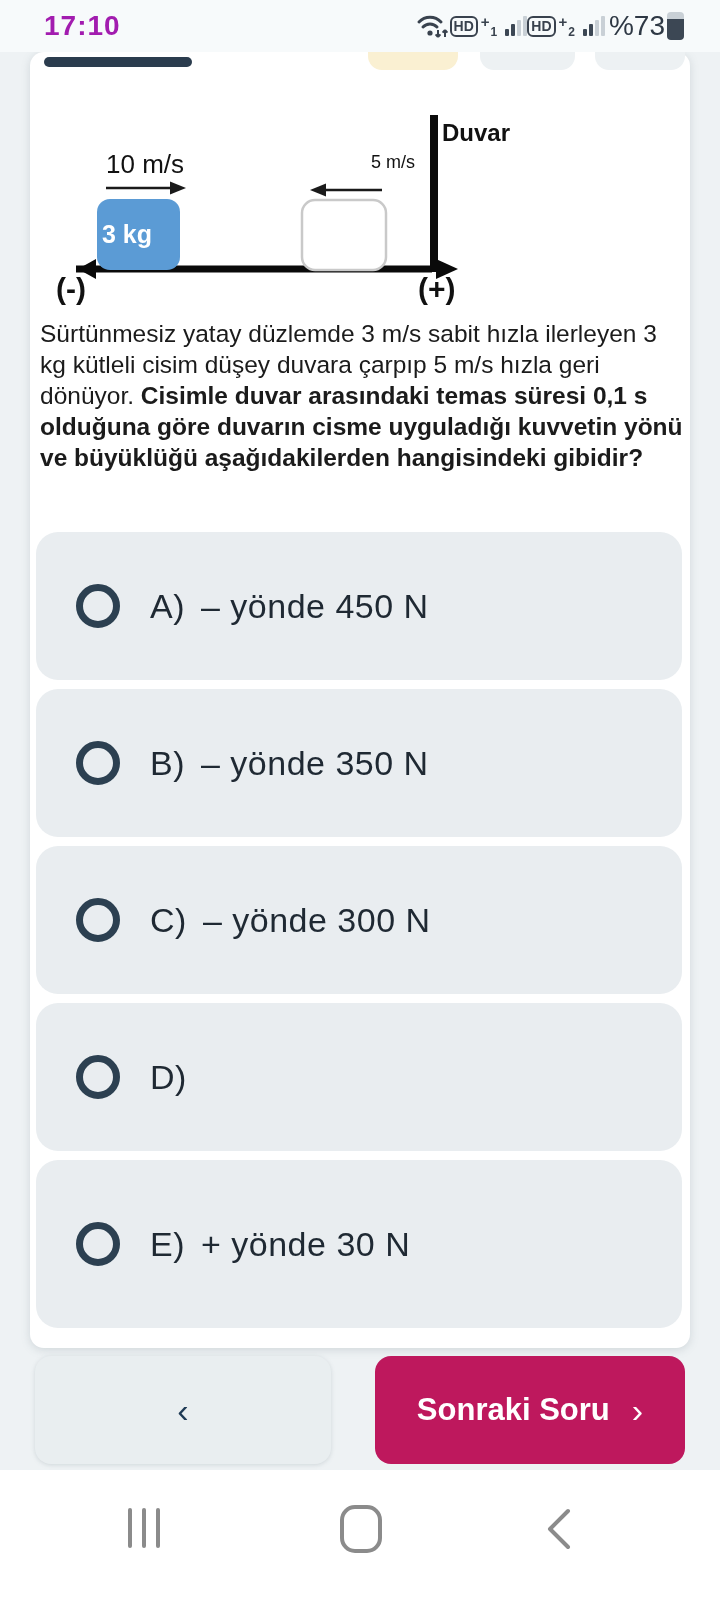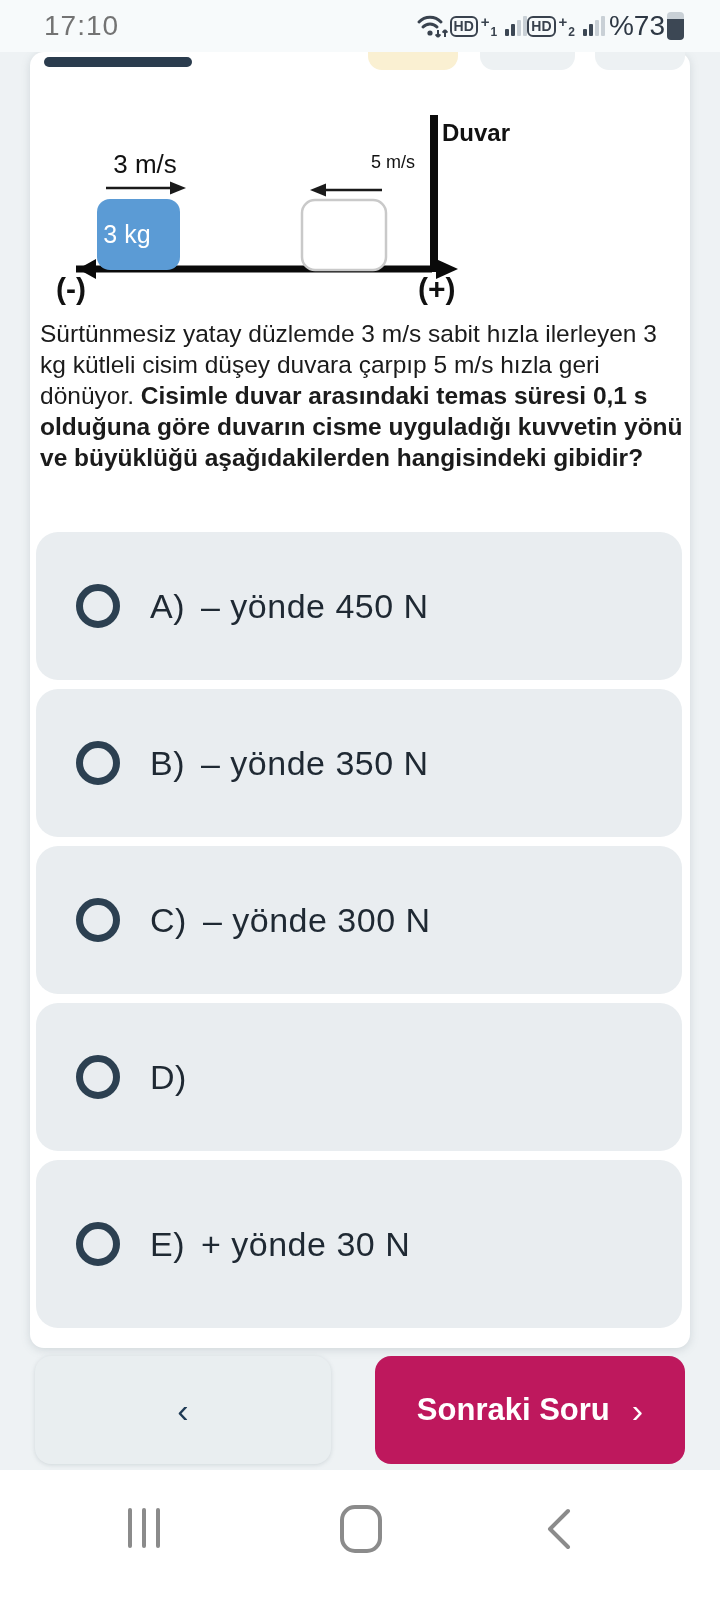--- a/index.html
+++ b/index.html
@@ -11,21 +11,21 @@
     overflow:hidden;
   }
 
   
   .status-bar{
     position:absolute; left:0; top:0; width:720px; height:52px;
     background:#f7fafb;
     display:flex; align-items:center; justify-content:space-between;
     padding:0 36px 0 44px; z-index:30;
   }
-  .status-time{ font-size:28px; color:#737373; font-weight:400; letter-spacing:1px;}
+  .status-time{ font-size:28px; color:#a21caf; font-weight:700; letter-spacing:1px;}
   .status-icons{ display:flex; align-items:center; color:#39424e;}
   .hd-group{ display:flex; align-items:center; gap:3px;}
   .hd-box{ border:2.5px solid #39424e; border-radius:6px; font-size:14px; font-weight:700; padding:0 2px; line-height:17px; color:#39424e;}
   .hd-plus{ font-size:15px; font-weight:700; position:relative; top:-5px;}
   .hd-sub{ font-size:12px; font-weight:700; position:relative; top:6px; left:-2px;}
   .bars{ display:flex; align-items:flex-end; gap:2px; height:20px; margin-left:3px;}
   .bars i{ display:block; width:4px; border-radius:1px;}
   .battery-pct{ font-size:28px; color:#2e3844; margin-left:4px;}
   .battery{ width:17px; height:28px; border-radius:4px; background:#c9d0d6; position:relative; overflow:hidden; margin-left:2px;}
   .battery::after{ content:""; position:absolute; left:0; bottom:0; width:100%; height:76%; background:#3c4754; border-radius:0 0 3px 3px;}
@@ -42,21 +42,21 @@
     z-index:10;
   }
 
   
   .diagram{ position:absolute; left:0; top:45px; width:660px; height:270px;padding-left:20px;}
   .diagram svg{ position:absolute; left:0; top:0;}
   .dg-label{ position:absolute; color:#111; }
   .lbl-duvar{ left:412px; top:22px; font-size:24px; font-weight:700;}
   .lbl-v1{ left:40px; top:52px; width:150px; text-align:center; font-size:26px;}
   .lbl-v2{ left:255px; top:55px; width:130px; text-align:right; font-size:18px;}
-  .lbl-mass{ left:67px; top:102px; width:60px; height:71px; display:flex; align-items:center; justify-content:center; color:#fff; font-size:25px; font-weight:400;}
+  .lbl-mass{ left:67px; top:102px; width:60px; height:71px; display:flex; align-items:center; justify-content:center; color:#fff; font-size:25px; font-weight:700;}
   .lbl-neg{ left:26px; top:175px; font-size:30px; font-weight:700;}
   .lbl-pos{ left:388px; top:175px; font-size:30px; font-weight:700;}
 
   
   .question{
     position:absolute; left:10px; top:266px; width:644px;
     font-size:24.5px; line-height:31px; color:#1b1b1b; text-align:left;
   }
   .question .q-bold{ font-weight:700; }
 
@@ -152,21 +152,21 @@
 
       <rect x="272" y="103" width="84" height="70" rx="13" fill="#ffffff" stroke="#c9c9c9" stroke-width="2.5"></rect>
 
       <line x1="76" y1="91" x2="144" y2="91" stroke="#1a1a1a" stroke-width="2.5"></line>
       <path d="M156 91 L140 84.5 L140 97.5 Z" fill="#1a1a1a"></path>
 
       <line x1="292" y1="93" x2="352" y2="93" stroke="#1a1a1a" stroke-width="2.5"></line>
       <path d="M280 93 L296 86.5 L296 99.5 Z" fill="#1a1a1a"></path>
     </svg>
     <div class="dg-label lbl-duvar">Duvar</div>
-    <div class="dg-label lbl-v1">3 m/s</div>
+    <div class="dg-label lbl-v1">10 m/s</div>
     <div class="dg-label lbl-v2">5 m/s</div>
     <div class="dg-label lbl-mass">3 kg</div>
     <div class="dg-label lbl-neg">(-)</div>
     <div class="dg-label lbl-pos">(+)</div>
   </div>
 
   <div class="question"><span class="q-normal">Sürtünmesiz yatay düzlemde 3 m/s sabit hızla ilerleyen 3 kg kütleli cisim düşey duvara çarpıp 5 m/s hızla geri dönüyor. </span><span class="q-bold">Cisimle duvar arasındaki temas süresi 0,1 s olduğuna göre duvarın cisme uyguladığı kuvvetin yönü ve büyüklüğü aşağıdakilerden hangisindeki gibidir?</span></div>
 
   <div class="option-card opt-a">
     <span class="radio"></span>

